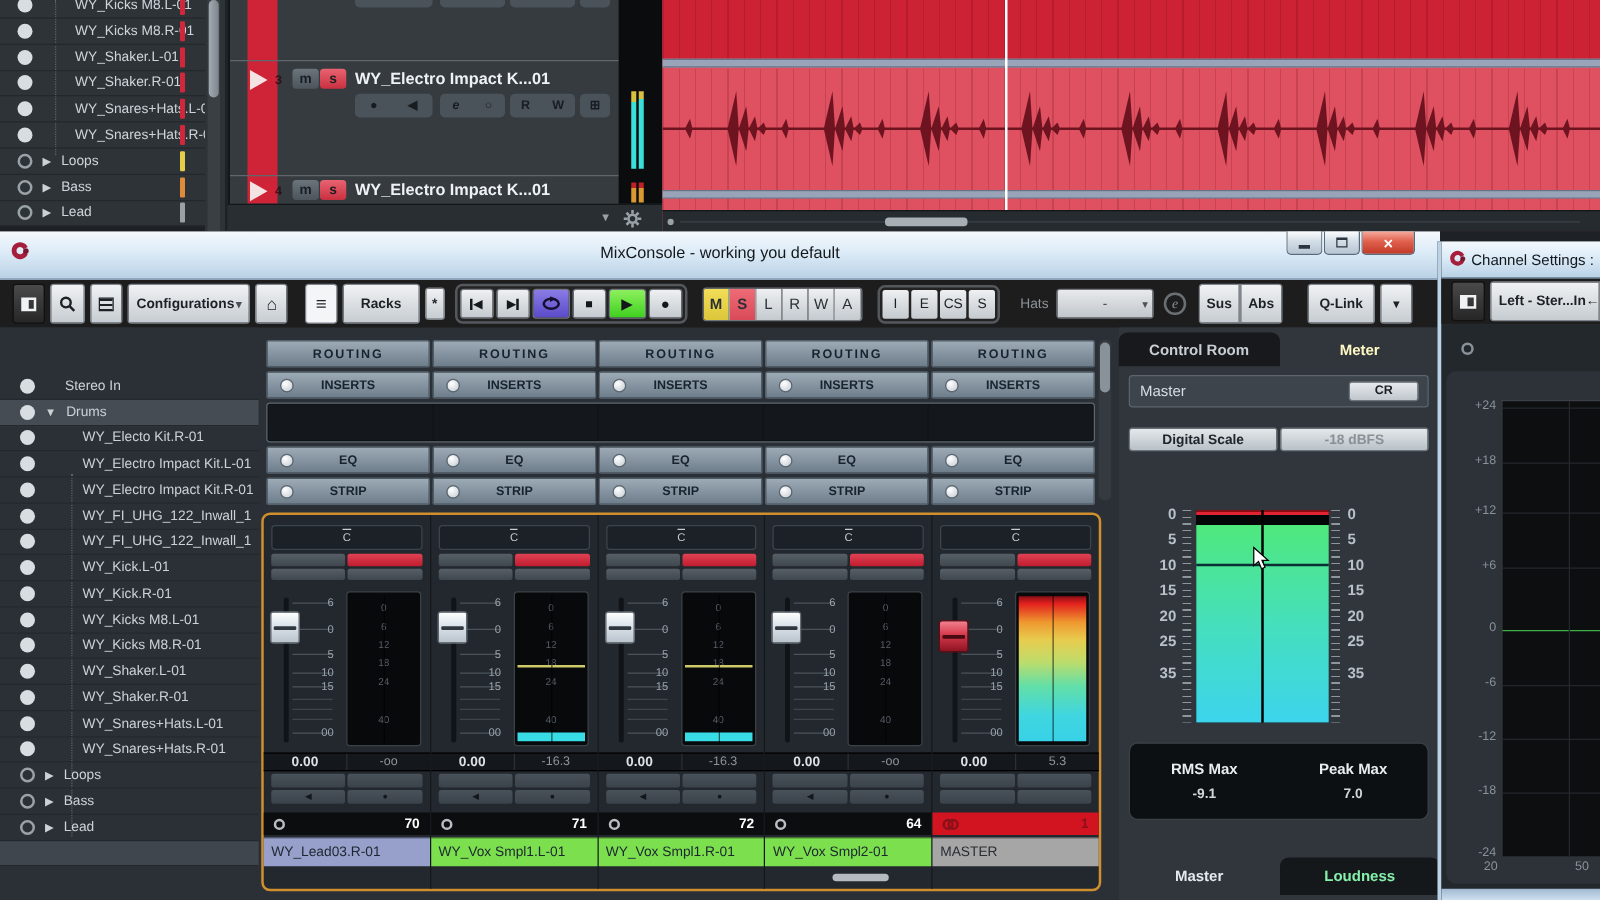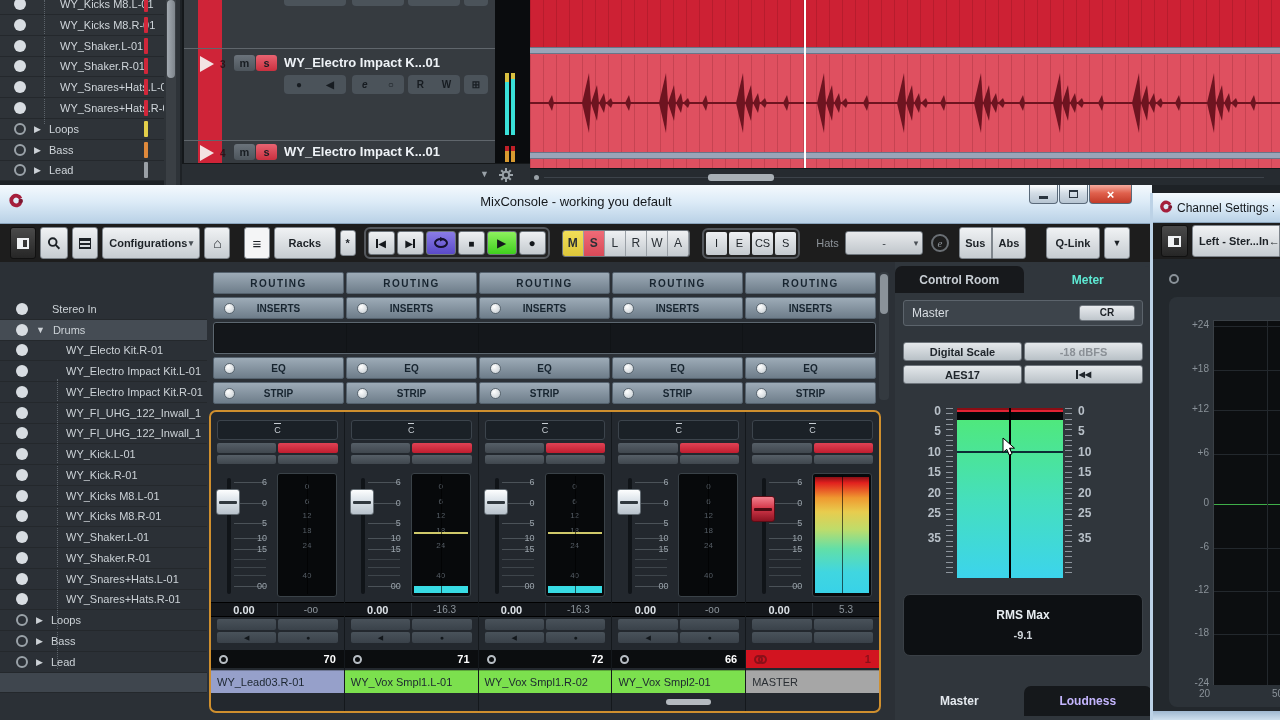--- a/index.html
+++ b/index.html
@@ -128,45 +128,45 @@
 .numrow.master{background:#d21420}
 .numrow.master .cdot{border-color:#8a1019}
 .numrow.master .cdot.d2{margin-left:-5px}
 .numrow.master .cnum{color:#8a1019}
 .namerow{position:absolute;left:0;right:0;top:258px;height:23px;color:#1c2630;font-size:11px;line-height:23px;padding-left:6px;border-top:1px solid rgba(0,0,0,.25);white-space:nowrap;overflow:hidden}
 #fphsb{position:absolute;left:455px;top:287px;width:45px;height:6px;background:#b4bac0;border-radius:3px}
 
 #rpanel{left:895px;top:77px;width:257px;height:458px;background:#30363c}
 .rtabs{position:absolute;left:0;top:4px;width:100%;height:27px;display:flex}
 .rtab{flex:1;display:flex;align-items:center;justify-content:center;font-size:12px;font-weight:bold;color:#c8ced4;background:#17191c;border-radius:7px 7px 0 0}
-.rtab.active{background:#30363c;color:#5eead4}
+.rtab.active{background:#30363c;color:#fef9c3}
 #masterfield{position:absolute;left:8px;top:38px;width:240px;height:26px;background:#3d444b;border:1px solid #5c646c;border-radius:3px;color:#d8dde2;font-size:12px;line-height:24px;padding-left:8px}
 #crbtn{position:absolute;right:7px;top:4px;width:56px;height:16px;background:linear-gradient(180deg,#e8ebee,#bfc6cc);border:1px solid #6e757c;border-radius:3px;color:#1c2126;font-size:10px;font-weight:bold;text-align:center;line-height:14px}
 .rbrow{position:absolute;left:8px;width:240px;height:19px;display:flex;gap:2px}
 .rbtn{flex:1;background:linear-gradient(180deg,#e4e8eb,#b9c1c7);border:1px solid #6e757c;border-radius:3px;display:flex;align-items:center;justify-content:center;font-size:11px;font-weight:bold;color:#20262c}
 .rbtn.ghost{color:#8a9096}
 .bmlbl{position:absolute;width:38px;text-align:right;font-size:12px;font-weight:bold;color:#b8c0c8;line-height:13px}
 .bmlbl.rt{text-align:left;width:30px}
 .bmticks{position:absolute;top:146px;width:7px;height:170px;background:repeating-linear-gradient(180deg,#8d959d 0 1px,transparent 1px 5.3px)}
 #bars{position:absolute;left:62px;top:146px;width:106px;height:170px;background:#000;display:flex;gap:2px}
 #bars .bar{flex:1;background:linear-gradient(180deg,#8a0d14 0 2px,#e22334 2px 4px,#050608 4px 12px,#4fe87d 12px,#45dfbe 55%,#3cd4ec 100%)}
 #peakline{position:absolute;left:62px;top:189px;width:106px;height:2px;background:#0b2e35;z-index:2}
 #rmsbox{position:absolute;left:8px;top:332px;width:240px;height:62px;background:#0d1013;border:1px solid #3a4046;border-radius:7px;display:flex}
 #rmsbox div{flex:1;text-align:center}
 #rmsbox .h{display:block;margin-top:13px;font-size:12px;font-weight:bold;color:#e8edf2}
 #rmsbox .v{display:block;margin-top:7px;font-size:11px;font-weight:bold;color:#d0d6db}
 .rbt{position:absolute;top:424px;width:50%;height:30px;display:flex;align-items:center;justify-content:center;font-size:12px;font-weight:bold;color:#e4e9ee}
-.rbt.dark{background:#15181b;border-radius:7px 7px 0 0;color:#c4b5fd}
+.rbt.dark{background:#15181b;border-radius:7px 7px 0 0;color:#86efac}
 
 #chset{left:1150px;top:193px;width:130px;height:527px;background:#23282d;border-left:3px solid #bcd2e6;overflow:hidden;z-index:5}
 #cstitle{position:absolute;left:0;top:0;width:100%;height:30px;background:linear-gradient(180deg,#f4f9fd,#dcebf7 45%,#b9d1e6);border-bottom:1px solid #8aa4bc;color:#14181c;font-size:12px;line-height:30px}
 #cstitle span{margin-left:24px}
 #cstb{position:absolute;left:0;top:30px;width:100%;height:36px;background:#1d1d1d;display:flex;align-items:center;padding-left:6px}
 #csled{position:absolute;left:16px;top:81px;width:10px;height:10px;border:2px solid #8a9299;border-radius:50%}
-#eqpanel{position:absolute;left:16px;top:104px;right:0;height:410px;background:#2c3238;border-radius:8px 0 0 8px}
+#eqpanel{position:absolute;left:4px;top:104px;right:0;height:410px;background:#2c3238;border-radius:8px 0 0 8px}
 #eqgraph{position:absolute;left:44px;top:23px;right:0;height:365px;background:#0c0e10;border-left:1px solid #3a4046;border-top:1px solid #3a4046}
 .eqh{position:absolute;left:0;right:0;height:1px;background:#23282d}
 .eqh.zero{background:#3fae49}
 .eqv{position:absolute;top:0;bottom:0;width:1px;background:#23282d}
 .eqy{position:absolute;width:38px;text-align:right;font-size:10px;color:#8a9299;line-height:11px}
 .eqx{position:absolute;font-size:10px;color:#8a9299}
 #csframe{position:absolute;left:0;bottom:0;width:100%;height:9px;background:linear-gradient(180deg,#9fb8d0,#cfe0ef)}
 #cursor{left:1002px;top:437px;z-index:9}
 .gearicon,.maglass{display:inline-block}
 </style>
@@ -767,21 +767,21 @@
               <span>◀</span>
             </div>
             <div class="bc">
               <span>●</span>
             </div>
           </div>
         <div class="numrow">
             <span class="cdot"></span>
             <span class="cnum">72</span>
           </div>
-        <div class="namerow" style="background:#7ce04e"><span>WY_Vox Smpl1.R-02</span></div>
+        <div class="namerow" style="background:#7ce04e"><span>WY_Vox Smpl1.R-01</span></div>
       </div>
 
       <div class="chan">
         <div class="pan">
             <span class="panv">C</span>
           </div>
         <div class="msbar">
             <div class="msh"></div>
             <div class="msh r"></div>
           </div>
@@ -818,21 +818,21 @@
         <div class="brow r2">
             <div class="bc">
               <span>◀</span>
             </div>
             <div class="bc">
               <span>●</span>
             </div>
           </div>
         <div class="numrow">
             <span class="cdot"></span>
-            <span class="cnum">66</span>
+            <span class="cnum">64</span>
           </div>
         <div class="namerow" style="background:#7ce04e"><span>WY_Vox Smpl2-01</span></div>
       </div>
 
       <div class="chan">
         <div class="pan">
             <span class="panv">C</span>
           </div>
         <div class="msbar">
             <div class="msh"></div>
@@ -886,26 +886,20 @@
 
   <div class="abs" id="rpanel">
     <div class="rtabs">
       <div class="rtab">Control Room</div>
       <div class="rtab active">Meter</div>
     </div>
     <div id="masterfield"><span>Master</span><div id="crbtn">CR</div></div>
     <div class="rbrow" style="top:80px">
       <div class="rbtn">Digital Scale</div>
       <div class="rbtn ghost">-18 dBFS</div>
-    </div>
-    <div class="rbrow" style="top:103px">
-      <div class="rbtn">AES17</div>
-      <div class="rbtn">
-          <span style="border-left:2px solid #20262c;padding-left:1px;font-size:8px">◀◀</span>
-        </div>
     </div>
 
     <span class="bmlbl" style="left:8px;top:143px">0</span>
     <span class="bmlbl" style="left:8px;top:163px">5</span>
     <span class="bmlbl" style="left:8px;top:184px">10</span>
     <span class="bmlbl" style="left:8px;top:204px">15</span>
     <span class="bmlbl" style="left:8px;top:225px">20</span>
     <span class="bmlbl" style="left:8px;top:245px">25</span>
     <span class="bmlbl" style="left:8px;top:270px">35</span>
     <span class="bmlbl rt" style="left:183px;top:143px">0</span>
@@ -920,20 +914,24 @@
     <div id="bars">
         <div class="bar"></div>
         <div class="bar"></div>
       </div>
     <div id="peakline"></div>
     <div id="rmsbox">
       <div>
           <span class="h">RMS Max</span>
           <span class="v">-9.1</span>
         </div>
+      <div>
+          <span class="h">Peak Max</span>
+          <span class="v">7.0</span>
+        </div>
     </div>
     <div class="rbt" style="left:0">Master</div>
     <div class="rbt dark" style="left:50%">Loudness</div>
   </div>
 
 </div>
 
 <div class="abs" id="chset">
   <div id="cstitle">
     <svg class="winlogo" style="left:5px;top:6px" width="16" height="16" viewBox="0 0 16 16">

